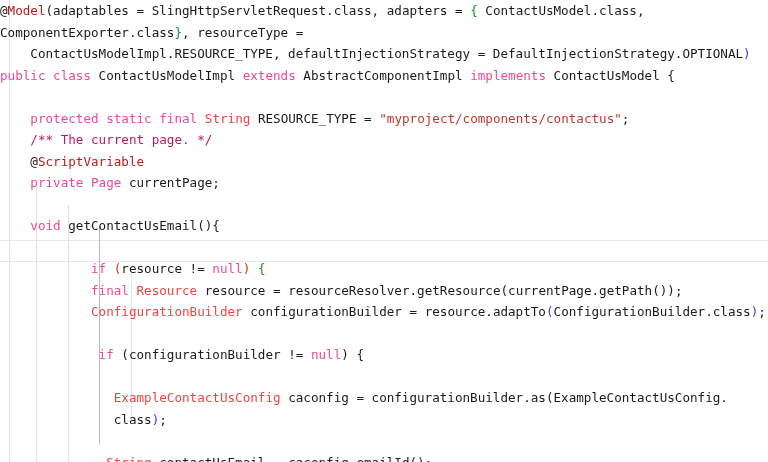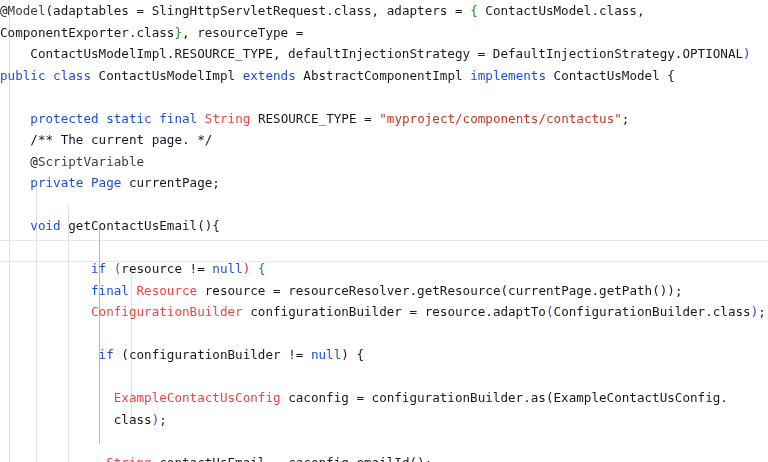--- a/index.html
+++ b/index.html
@@ -54,25 +54,25 @@
     white-space: pre;
     letter-spacing: 0px;
   }
 
   .line {
     height: 21.5px;
     white-space: pre;
   }
 
   
-  .kw    { color: #1d4ed8; }   
+  .kw    { color: #ec4899; }   
   .type  { color: #ef4444; }   
-  .ann   { color: #404040; }   
+  .ann   { color: #b91c1c; }   
   .str   { color: #c0392b; }   
-  .cmt   { color: #0f172a; margin-top: 16px; }   
+  .cmt   { color: #be185d; margin-top: 16px; }   
   .pl    { color: #1a1a1a; }   
   .brc-g { color: #1a8f2e; }   
   .par-r { color: #c23a17; }   
   .par-b { color: #3a3ae0; }
 </style>
 </head>
 <body>
 
 <div id="editor">
 

